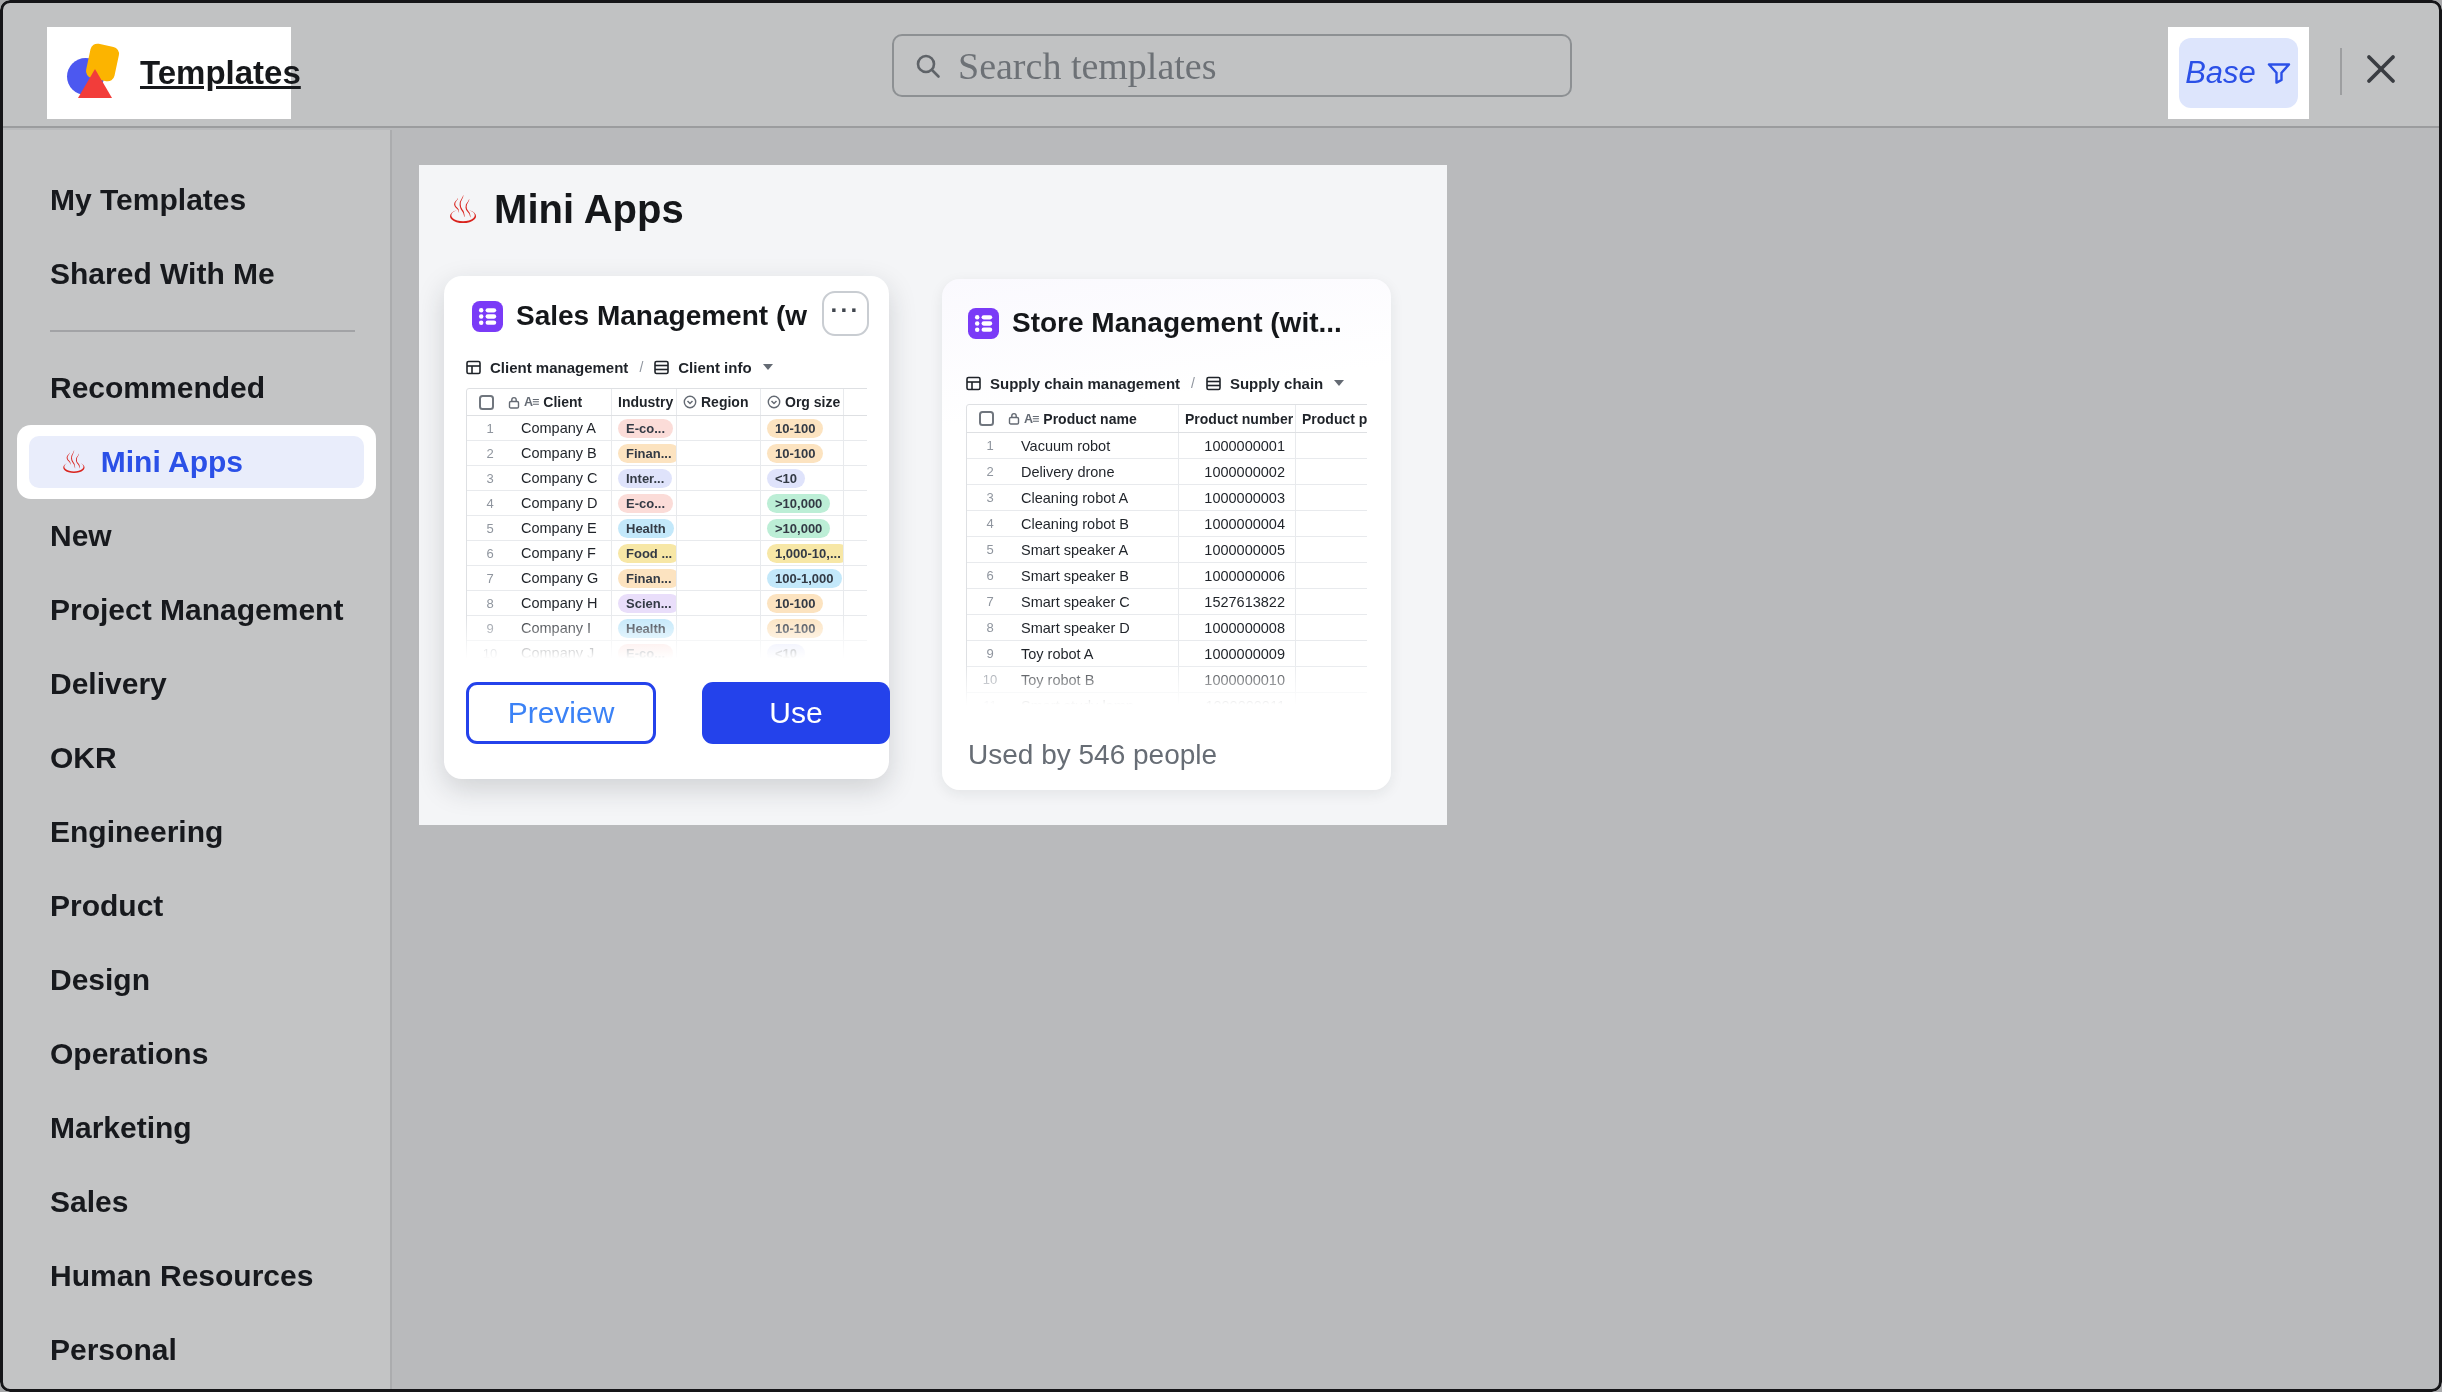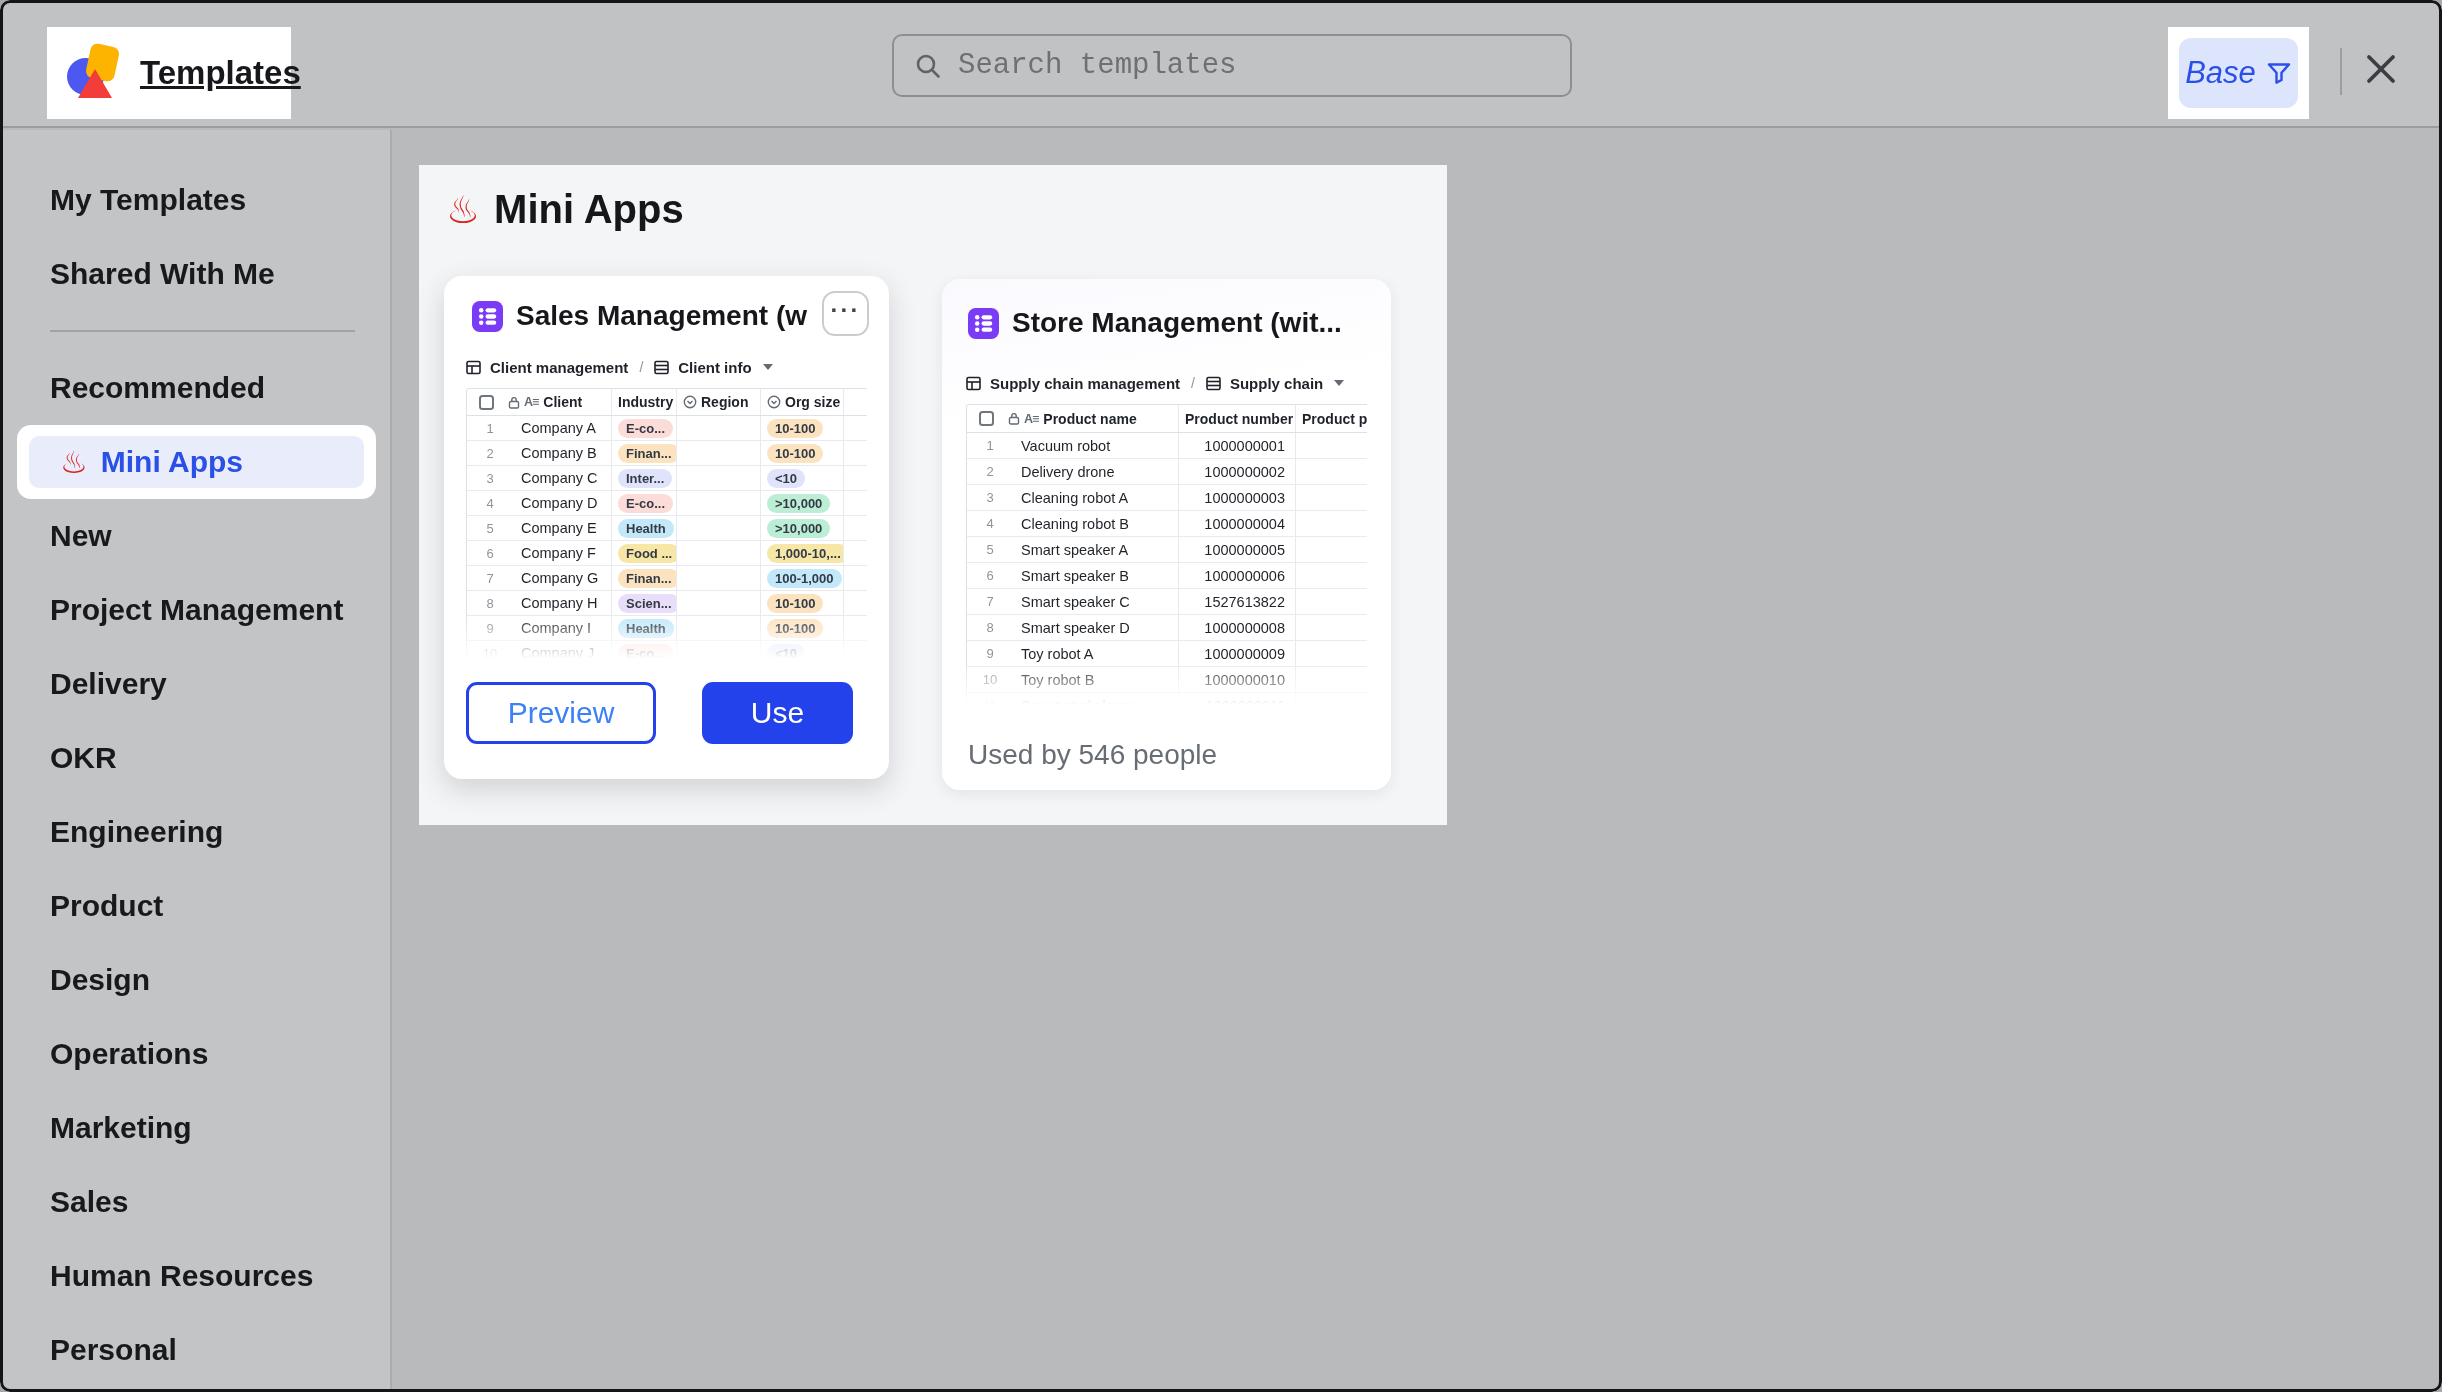--- a/index.html
+++ b/index.html
@@ -20,21 +20,21 @@
                  background:#fcb400; transform:rotate(12deg); }
   .logo-triangle { position:absolute; left:11px; top:24px; width:0; height:0;
                  border-left:17px solid transparent; border-right:17px solid transparent;
                  border-bottom:29px solid #f23d3a; }
   .app-title { font-size:33px; font-weight:600; color:#16181b;text-decoration:underline; }
 
   .search-box { position:absolute; left:889px; top:31px; width:680px; height:63px;
                 border:2px solid #8d9093; border-radius:10px; display:flex; align-items:center;
                 gap:16px; padding-left:20px; }
   .search-box input { flex:1; height:100%; background:transparent; border:none; outline:none;
-                font-size:29px; color:#3f4347; font-family:Liberation Mono, monospace; }
+                font-size:38px; color:#3f4347; font-family:Liberation Serif, serif; }
   .search-box input::placeholder { color:#6d7176; }
 
   .base-box { position:absolute; left:2165px; top:24px; width:141px; height:92px; background:#fff;
               padding:11px; }
   .base-pill { width:100%; height:100%; background:#dde5fc; border-radius:12px; display:flex;
                align-items:center; justify-content:center; gap:10px; cursor:pointer;font-style:italic; }
   .base-label { font-size:31px; font-weight:500; color:#2b50e7; }
   .hdr-vdivider { position:absolute; left:2337px; top:45px; width:2px; height:47px; background:#9d9ea0; }
   .close-btn { position:absolute; left:2352px; top:40px; width:52px; height:52px; display:flex;
                align-items:center; justify-content:center; cursor:pointer; }
@@ -103,21 +103,21 @@
   .checkbox { width:15px; height:15px; border:2px solid #70767e; border-radius:3.5px; flex:0 0 auto;
               margin:0 0 0 4px; }
   .hicon { margin-left:14px; margin-right:4px; display:flex; align-items:center; gap:3px; color:#646a73; }
   .type-icon { font-size:12.5px; font-weight:600; color:#646a73; letter-spacing:-1px; margin-right:5px; }
   .badge { padding:2px 8px; border-radius:10px; font-size:13px; font-weight:600; color:#333a45;
            white-space:nowrap; }
 
   .btn-row-btn { position:absolute; top:406px; height:62px; border-radius:11px; display:flex;
                  align-items:center; justify-content:center; font-size:30px; font-weight:500; cursor:pointer; }
   .btn-preview { left:22px; width:190px; background:#fff; border:3px solid #2442eb; color:#3b82f6; }
-  .btn-use { left:258px; width:151px; background:#2442eb; color:#fff; border:none; }
+  .btn-use { left:258px; width:188px; background:#2442eb; color:#fff; border:none; }
   .usage { position:absolute; left:26px; top:460px; font-size:28px; color:#676d75; }
 
   svg { display:block; }
 </style>
 </head>
 <body>
 
 <div id="root">
 
   <div class="header">

